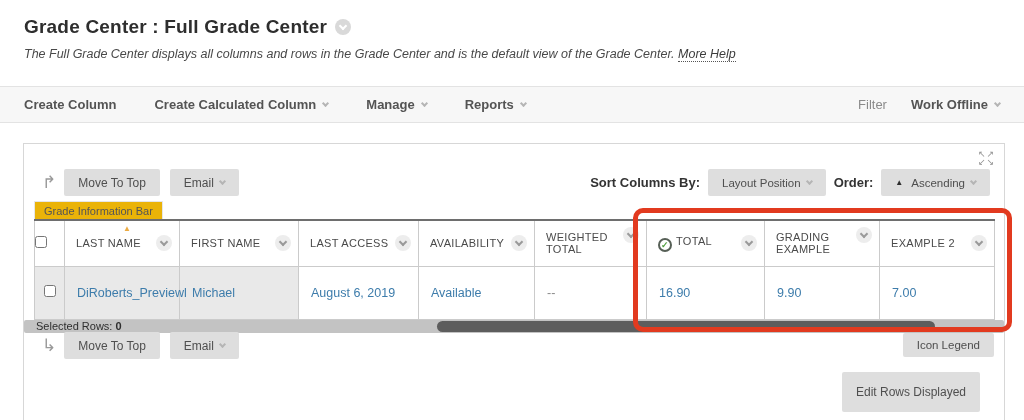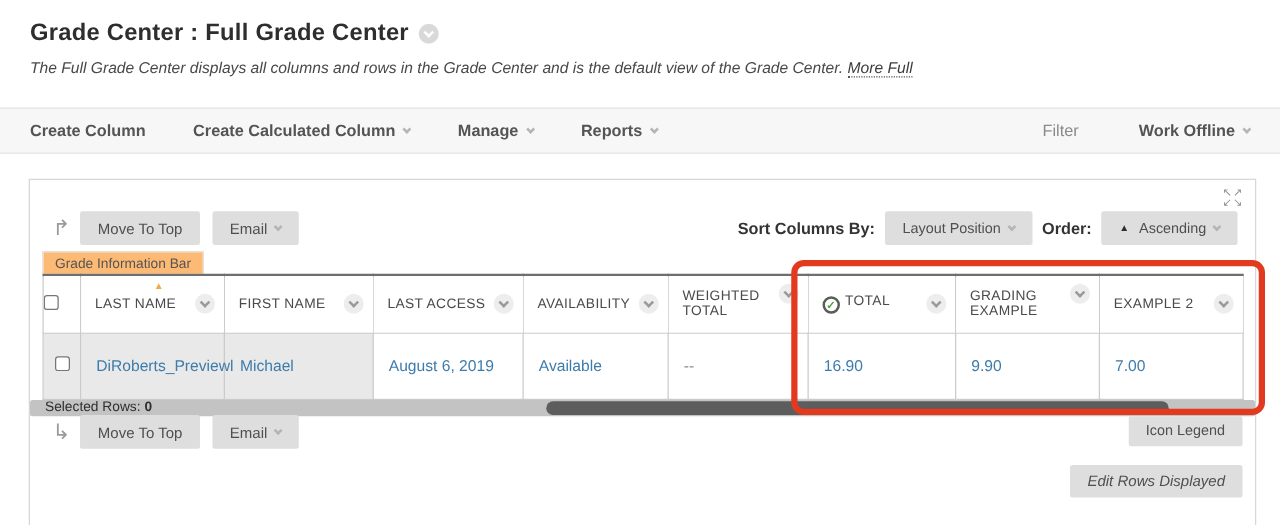--- a/index.html
+++ b/index.html
@@ -38,21 +38,21 @@
   
   .action-bar {
     position: absolute; left: 0; right: 0; top: 86px; height: 37px;
     background: #f7f7f7; border-top: 1px solid #e3e3e3; border-bottom: 1px solid #e3e3e3;
     display: flex; align-items: center; padding: 0 24px;
   }
   .action-item {
     font-size: 13px; font-weight: 700; color: #545454; margin-right: 38px;
     display: inline-flex; align-items: center; gap: 7px; cursor: pointer; white-space: nowrap;
   }
-  .action-right { margin-left: auto; display: flex; align-items: center; gap: 48px; }
+  .action-right { margin-left: auto; display: flex; align-items: center; gap: 24px; }
   .action-filter { font-size: 13px; color: #8a8a8a; cursor: pointer; }
 
   
   .panel {
     position: absolute; left: 23px; top: 143px; width: 982px; height: 290px;
     background: #fff; border: 1px solid #d7d7d7;
   }
   .expand-icon {
     position: absolute; top: 6px; right: 9px; color: #8f8f8f;
     font-size: 9px; line-height: 8px; letter-spacing: 1px; text-align: center; cursor: pointer;
@@ -73,21 +73,21 @@
   .sort-controls {
     position: absolute; top: 25px; right: 14px;
     display: flex; align-items: center; gap: 8px;
   }
   .sort-label { font-size: 13px; font-weight: 700; color: #333; white-space: nowrap; }
   .sort-btn { font-size: 11.5px; min-width: 104px; justify-content: center; }
   .order-prefix { font-size: 8px; color: #2e2e2e; margin-right: 2px; }
 
   .info-tab {
     position: absolute; left: 10px; top: 57px; height: 18px;
-    background: #fdba74; border: 1px solid #e6e6e6; border-bottom: none;
+    background: #eab308; border: 1px solid #e6e6e6; border-bottom: none;
     font-size: 11px; color: #555; padding: 0 9px;
     display: inline-flex; align-items: center; cursor: pointer;
   }
   .last-saved {
     position: absolute; right: 14px; top: 61px;
     font-size: 10px; color: #3f3f3f; white-space: nowrap;
   }
 
   
   .grade-table {
@@ -126,41 +126,41 @@
     background: #c3c3c3; border-radius: 2px;
   }
   .selected-rows { position: absolute; left: 12px; top: 0; font-size: 11px; color: #2e2e2e; line-height: 13px; }
   .selected-rows b { font-weight: 700; }
   .scroll-thumb {
     position: absolute; left: 413px; top: 1px; width: 498px; height: 11px;
     background: #5d5d5d; border-radius: 6px; cursor: grab;
   }
 
   .icon-legend-btn { position: absolute; right: 10px; top: 189px; height: 24px; font-size: 11.5px; }
-  .edit-rows-btn { position: absolute; right: 10px; top: 228px; height: 26px; font-style: italic; }
+  .edit-rows-btn { position: absolute; right: 24px; top: 228px; height: 40px; }
 
   
   .highlight-box {
     position: absolute; left: 633px; top: 208px; width: 379px; height: 124px;
     border: 5px solid #e23a1f; border-radius: 10px; pointer-events: none; z-index: 40;
   }
 </style>
 </head>
 <body>
 
 <div class="page-header">
   <div class="page-title-row">
     <span class="page-title">Grade Center : Full Grade Center</span>
     <span class="title-caret">
         <span class="chev-arrow"></span>
       </span>
   </div>
   <div class="page-subtitle">
     <span>The Full Grade Center displays all columns and rows in the Grade Center and is the default view of the Grade Center.</span>
-    <span class="more-help">More Full</span>
+    <span class="more-help">More Help</span>
   </div>
 </div>
 
 <div class="action-bar">
   <span class="action-item">
     <span>Create Column</span>
   </span>
   <span class="action-item">
     <span>Create Calculated Column</span>
     <span class="chev-arrow chev-lite"></span>

